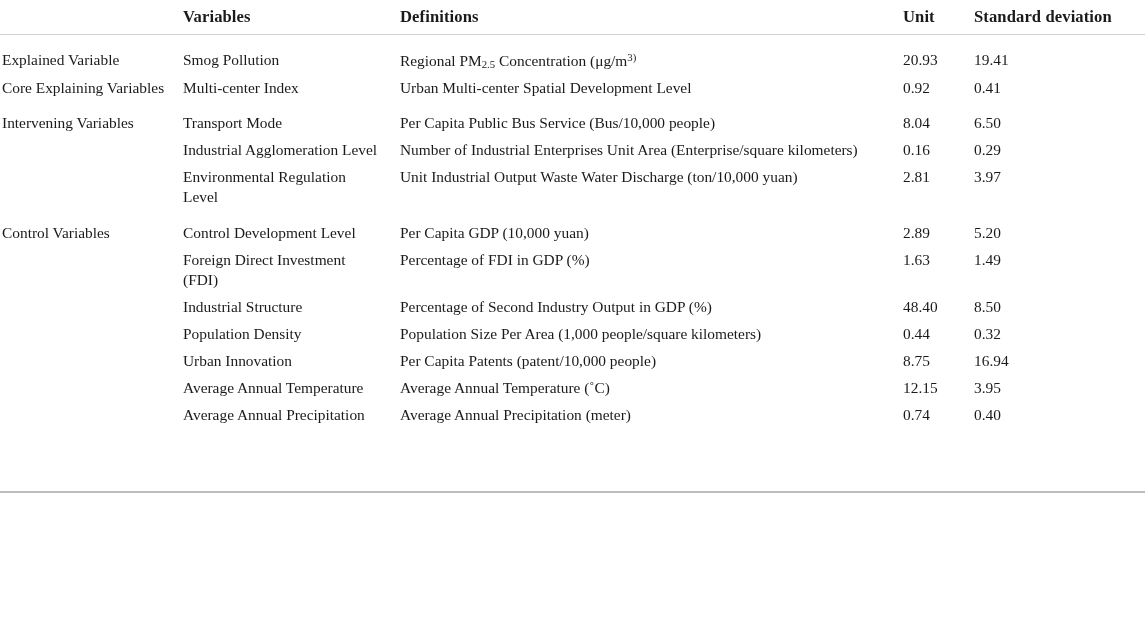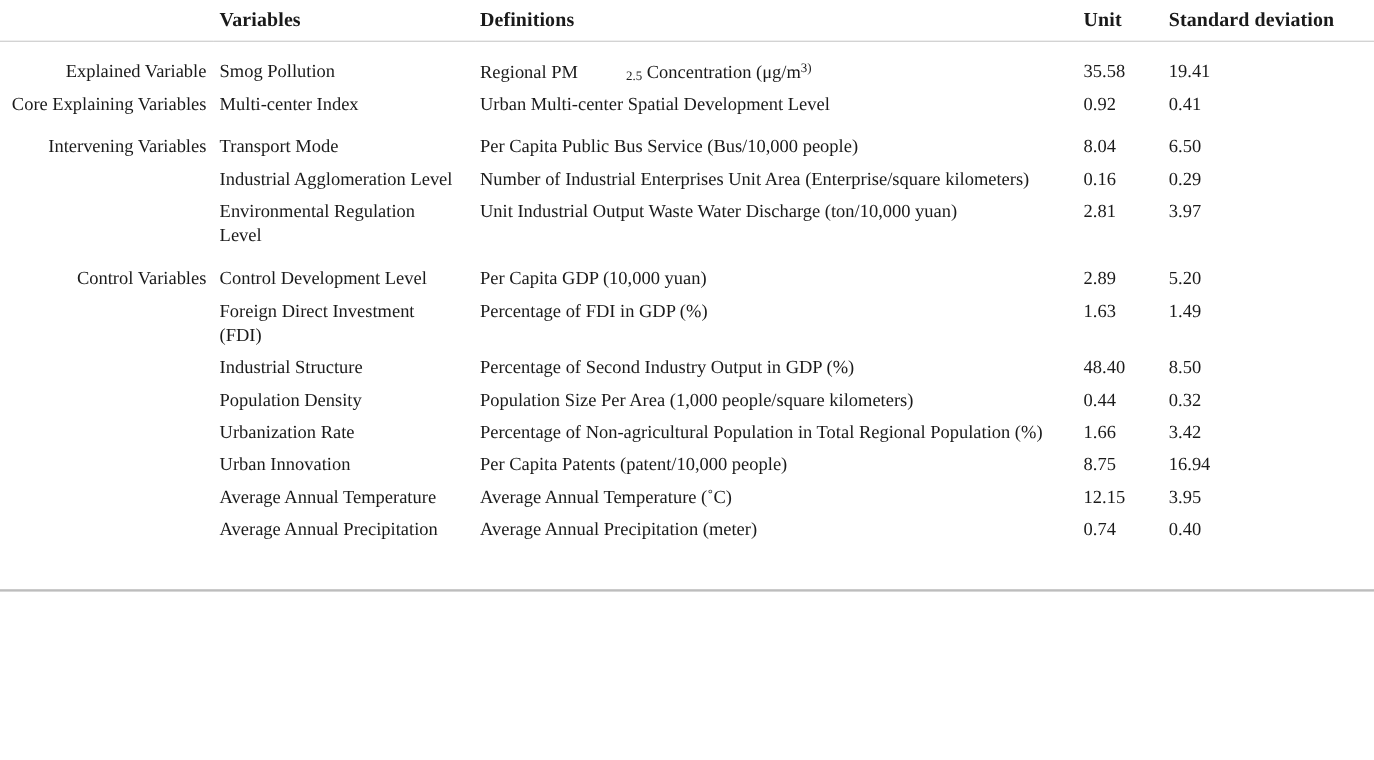--- a/index.html
+++ b/index.html
@@ -58,38 +58,38 @@
     height: 34px;
   }
 
   tbody tr:first-child td { padding-top: 15px; }
 
   tbody td {
     vertical-align: top;
     padding: 3.5px 6px 3.5px 0;
     line-height: 1.30;
   }
-  tbody td.group { padding-left: 2px; text-align: right; }
+  tbody td.group { padding-left: 2px; }
   tbody td.var   { padding-left: 5px; padding-right: 14px; }
   tbody td.def   { padding-left: 4px; padding-right: 8px; }
   tbody td.mean  { padding-left: 4px; white-space: nowrap; }
   tbody td.sd    { padding-left: 4px; white-space: nowrap; }
 
   tbody tr.gap td { padding-top: 12px; margin-left: 32px; }
 
   .bottom-rule {
     position: absolute;
     left: 0;
     right: 0;
     bottom: 4px;
     height: 1.6px;
     background: #bdbdbd;
   }
 
-  sub  { font-size: 0.70em; vertical-align: -0.22em; margin-left: 40px; }
+  sub  { font-size: 0.70em; vertical-align: -0.22em; }
   sup  { font-size: 0.70em; vertical-align:  0.45em; }
 </style>
 </head>
 <body>
 
 <div class="table-wrap">
 
   <table class="stats">
     <colgroup>
       <col class="c-group">
@@ -105,21 +105,21 @@
         <th class="h-def">Definitions</th>
         <th class="h-mean">Unit</th>
         <th class="h-sd">Standard deviation</th>
       </tr>
     </thead>
     <tbody id="tbody">
         <tr>
           <td class="group">Explained Variable</td>
           <td class="var">Smog Pollution</td>
           <td class="def">Regional PM<sub>2.5</sub> Concentration (μg/m<sup>3)</sup></td>
-          <td class="mean">35.58</td>
+          <td class="mean">20.93</td>
           <td class="sd">19.41</td>
         </tr>
         <tr>
           <td class="group">Core Explaining Variables</td>
           <td class="var">Multi-center Index</td>
           <td class="def">Urban Multi-center Spatial Development Level</td>
           <td class="mean">0.92</td>
           <td class="sd">0.41</td>
         </tr>
         <tr class="gap">
@@ -166,27 +166,20 @@
         </tr>
         <tr>
           <td class="group"></td>
           <td class="var">Population Density</td>
           <td class="def">Population Size Per Area (1,000 people/square kilometers)</td>
           <td class="mean">0.44</td>
           <td class="sd">0.32</td>
         </tr>
         <tr>
           <td class="group"></td>
-          <td class="var">Urbanization Rate</td>
-          <td class="def">Percentage of Non-agricultural Population in Total Regional Population (%)</td>
-          <td class="mean">1.66</td>
-          <td class="sd">3.42</td>
-        </tr>
-        <tr>
-          <td class="group"></td>
           <td class="var">Urban Innovation</td>
           <td class="def">Per Capita Patents (patent/10,000 people)</td>
           <td class="mean">8.75</td>
           <td class="sd">16.94</td>
         </tr>
         <tr>
           <td class="group"></td>
           <td class="var">Average Annual Temperature</td>
           <td class="def">Average Annual Temperature (˚C)</td>
           <td class="mean">12.15</td>

